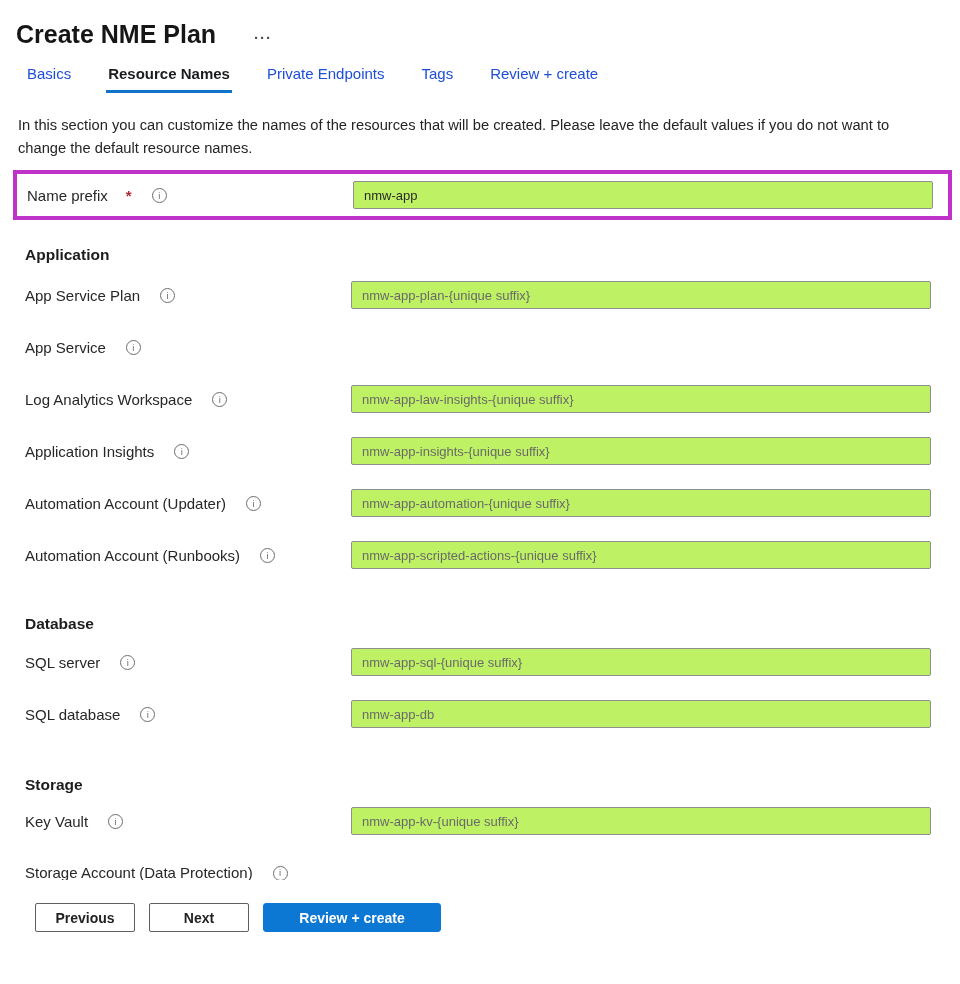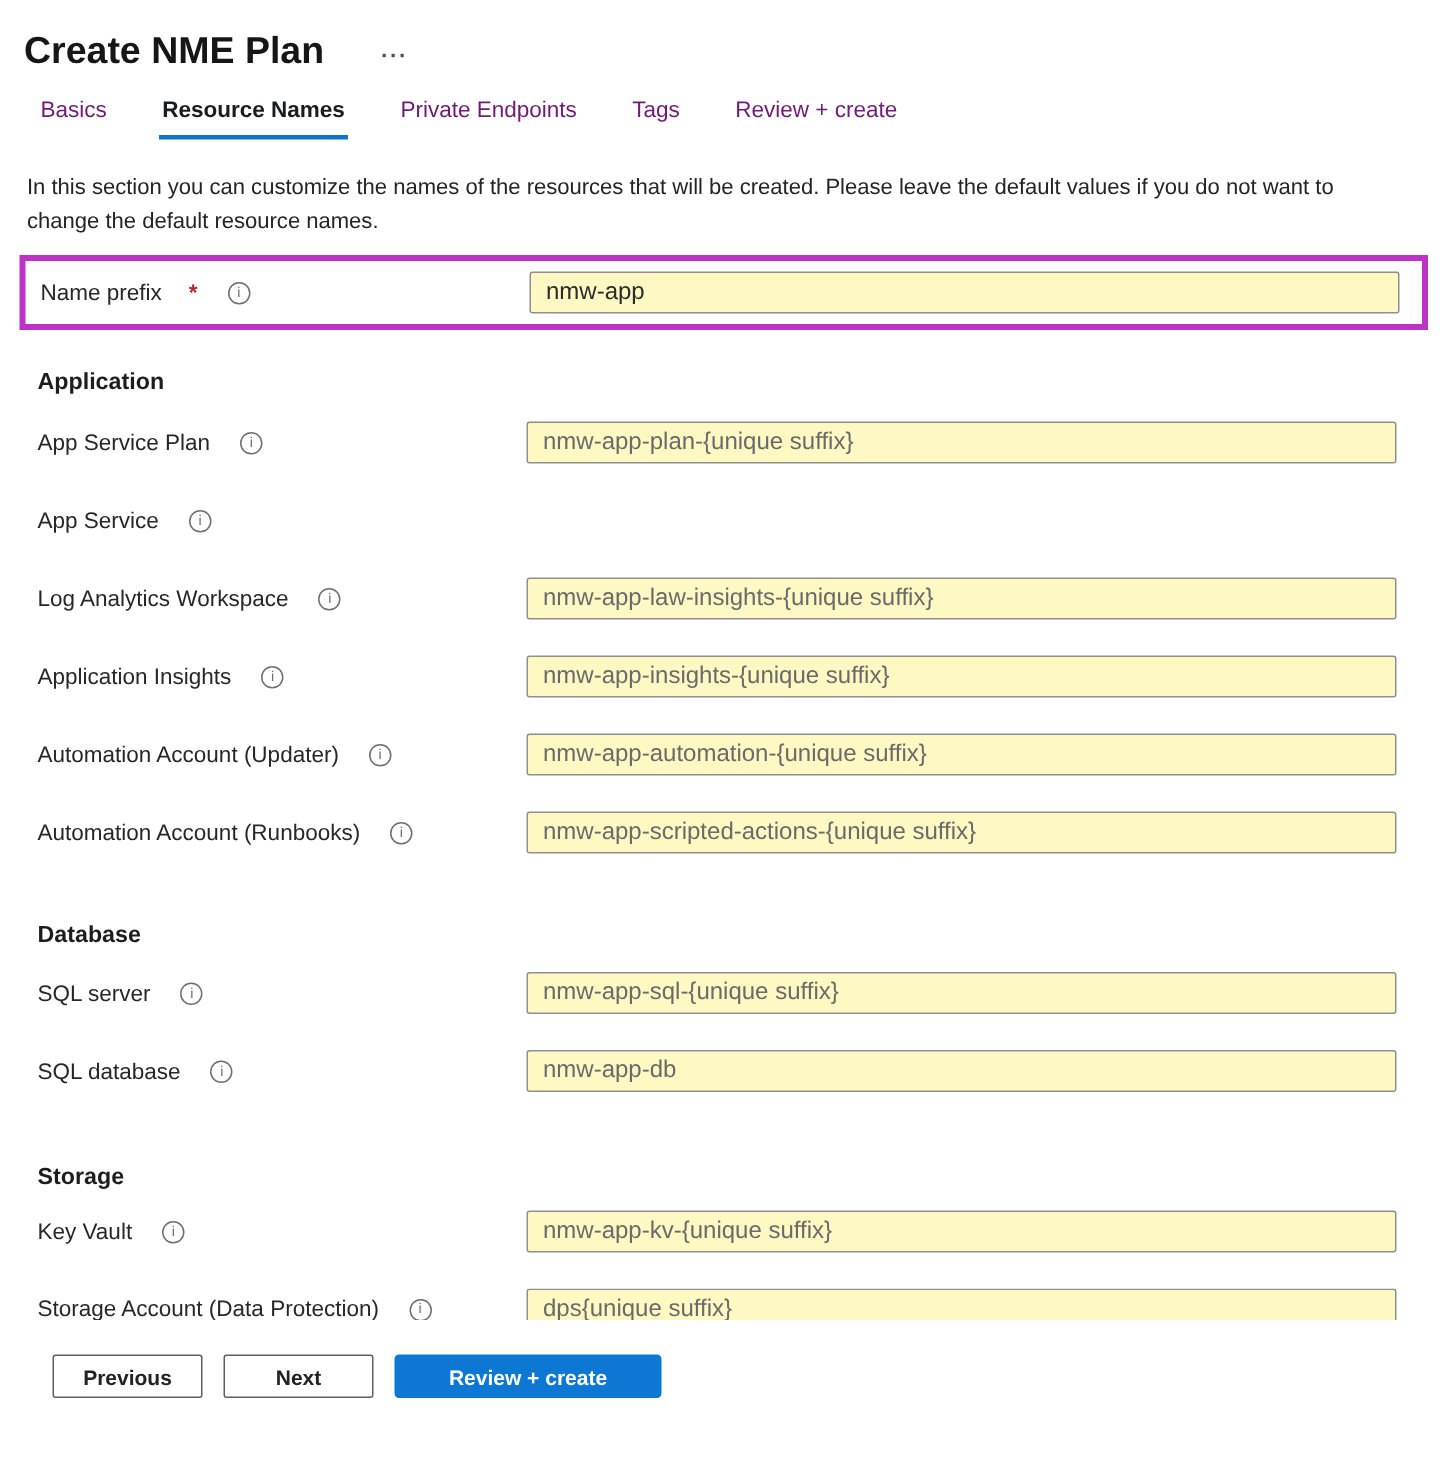--- a/index.html
+++ b/index.html
@@ -8,43 +8,43 @@
     font-family:"Liberation Sans", sans-serif;
     color:#242424;
     position:relative;
   }
   
   .title-row{display:flex;align-items:center;gap:38px;margin:18px 0 0 16px;}
   .page-title{font-size:25px;font-weight:bold;color:#161616;line-height:32px;}
   .more-options{font-size:15px;color:#4f4f4f;font-weight:bold;letter-spacing:1px;cursor:pointer;line-height:10px;margin-top:8px;}
   
   .tabs{display:flex;gap:33px;margin:15px 0 0 25px;font-size:15px;}
-  .tab{padding:0 2px 8px 2px;color:#701a75;cursor:pointer;border-bottom:3px solid transparent;}
+  .tab{padding:0 2px 8px 2px;color:#1d4ed8;cursor:pointer;border-bottom:3px solid transparent;}
   .tab.active{font-weight:bold;color:#191c20;border-bottom:3px solid var(--tab-underline,#1173c9);}
   
   .description{margin:21px 0 0 18px;max-width:912px;font-size:14.7px;line-height:23px;color:#242424;}
   
   .highlight-row{
     margin:10px 0 0 13px;width:939px;box-sizing:border-box;
     border:4px solid var(--highlight,#be32c8);
     padding:7px 15px 7px 10px;display:flex;align-items:center;
   }
   
   .field-label-col{width:326px;display:flex;align-items:center;gap:20px;font-size:15px;color:#272727;flex:none;}
   .required-marker{color:var(--required,#b02a30);font-weight:bold;margin-left:-2px;}
   .info-icon{
     width:13px;height:13px;flex:none;border:1px solid #6e6e6e;border-radius:50%;
     display:inline-flex;align-items:center;justify-content:center;
     font-size:9.5px;line-height:1;color:#6e6e6e;cursor:pointer;margin-top:1px;
   }
   .info-icon::after{content:"i";}
   .field-input{
     width:580px;height:28px;box-sizing:border-box;flex:none;
-    border:1px solid #8f8f8f;border-radius:2px;background:#fef9c3;
-    padding:0 10px;font-size:16px;font-family:inherit;color:#6a6a6a;outline:none;
+    border:1px solid #8f8f8f;border-radius:2px;background:#bef264;
+    padding:0 10px;font-size:13px;font-family:inherit;color:#6a6a6a;outline:none;
   }
   .highlight-row .field-label-col{width:326px;}
   .highlight-row .field-input{color:#2b2b2b;}
   .field-row{display:flex;align-items:center;height:28px;margin:0 0 24px 25px;}
   .field-row.clipped{height:21px;overflow:hidden;margin-bottom:0;align-items:flex-start;}
   .field-row.clipped .field-label-col{margin-top:5px;}
   
   .section-title{margin:0 0 17px 25px;font-size:15.5px;font-weight:bold;color:#1d1d1d;}
   .section:nth-of-type(1){margin-top:26px;}
   .section:nth-of-type(2){margin-top:46px;}
@@ -168,21 +168,20 @@
       <span>Key Vault</span>
       <span class="info-icon"></span>
     </div>
     <input class="field-input" type="text" value="nmw-app-kv-{unique suffix}" style="">
   </div>
         <div class="field-row clipped">
     <div class="field-label-col">
       <span>Storage Account (Data Protection)</span>
       <span class="info-icon"></span>
     </div>
-    <input class="field-input" type="text" value="dps{unique suffix}" style="">
   </div>
       </div>
   </div>
   </div>
 
 <div class="footer" id="footer">
     <button class="btn btn-secondary">Previous</button>
     <button class="btn btn-secondary">Next</button>
     <button class="btn btn-primary">Review + create</button>
   </div>

